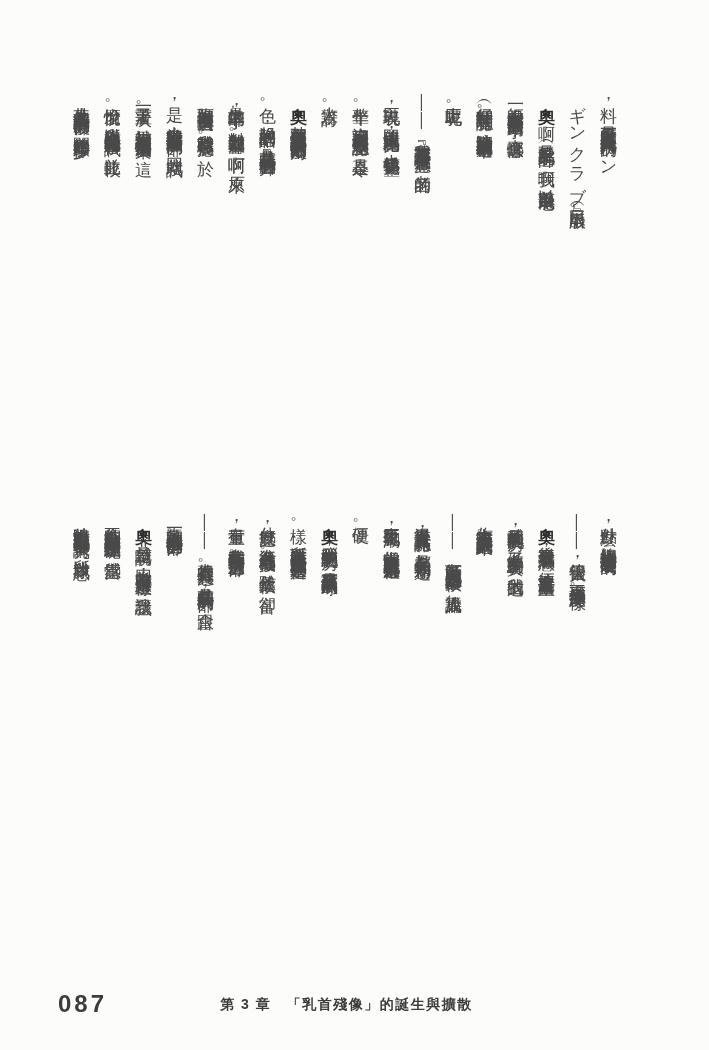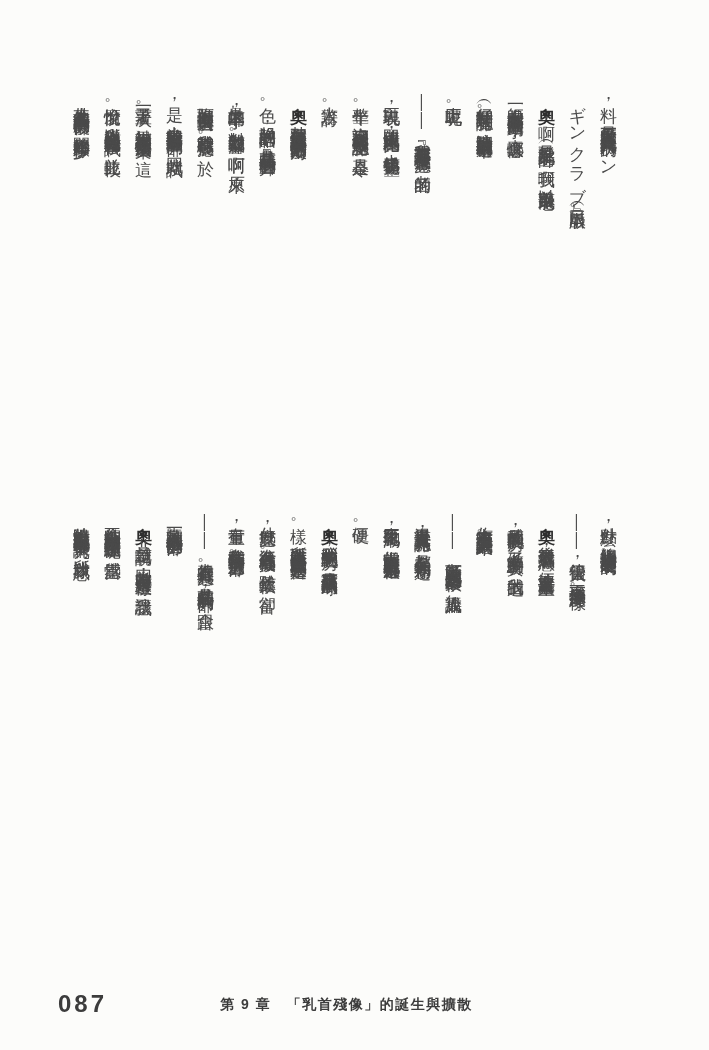--- a/index.html
+++ b/index.html
@@ -106,16 +106,16 @@
       <div class="column">有重量，我在作畫時會特別留意這個部分。</div>
       <div class="column">——真的很有真實感。尤其是仰躺時的胸部，會跟</div>
       <div class="column">真實的乳房一樣往兩側垂的部分。</div>
       <div class="column"><b class="speaker">奧</b>　就是說啊‼因為當時都沒有人這樣畫，讓我忍</div>
       <div class="column">不住納悶為什麼大家都不在乎這種細節呢？感覺當</div>
       <div class="column">時的漫畫對乳房表現好像都不太講究，所以我才想</div>
     </div>
 
   <div class="footer">
     <span class="page-number">087</span>
-    <span class="chapter-title">第 9 章　「乳首殘像」的誕生與擴散</span>
+    <span class="chapter-title">第 3 章　「乳首殘像」的誕生與擴散</span>
   </div>
 
 </div>
 
 </body></html>

